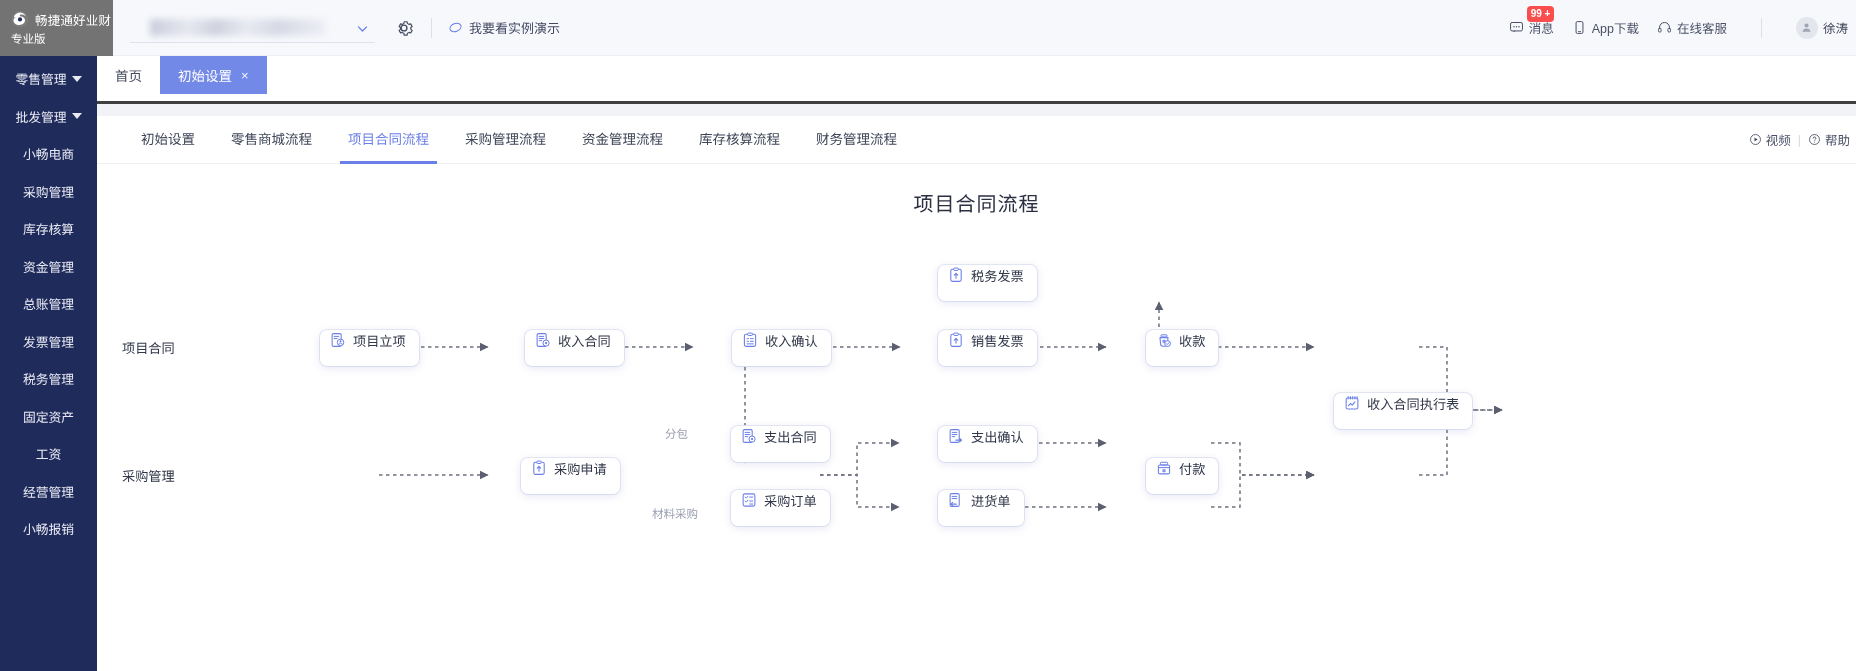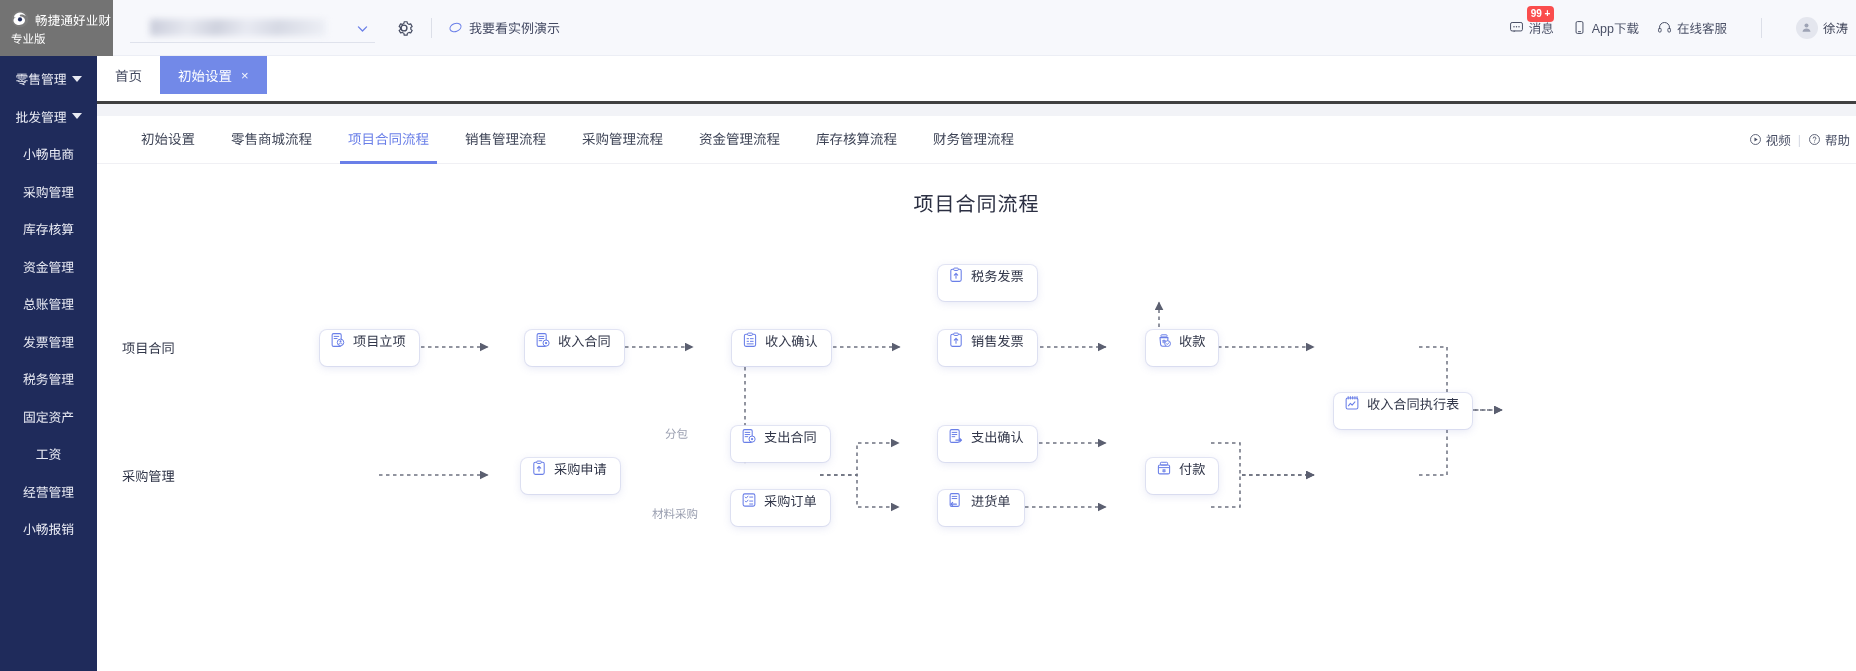--- a/index.html
+++ b/index.html
@@ -264,21 +264,20 @@
             <span class="x">×</span>
           </div>
         </div>
       <div class="strip"></div>
 
       <div class="modtabs">
         <div id="modtabs-list" style="display:flex;align-items:center">
             <div class="mtab">初始设置</div>
             <div class="mtab">零售商城流程</div>
             <div class="mtab active">项目合同流程</div>
-            <div class="mtab">销售管理流程</div>
             <div class="mtab">采购管理流程</div>
             <div class="mtab">资金管理流程</div>
             <div class="mtab">库存核算流程</div>
             <div class="mtab">财务管理流程</div>
           </div>
         <div class="modtabs-right">
           <span class="mr-link">
             <span style="display:flex">
               <svg viewBox="0 0 24 24" fill="none">
                   <circle cx="12" cy="12" r="9.2" stroke="#4a5066" stroke-width="1.6"></circle>

